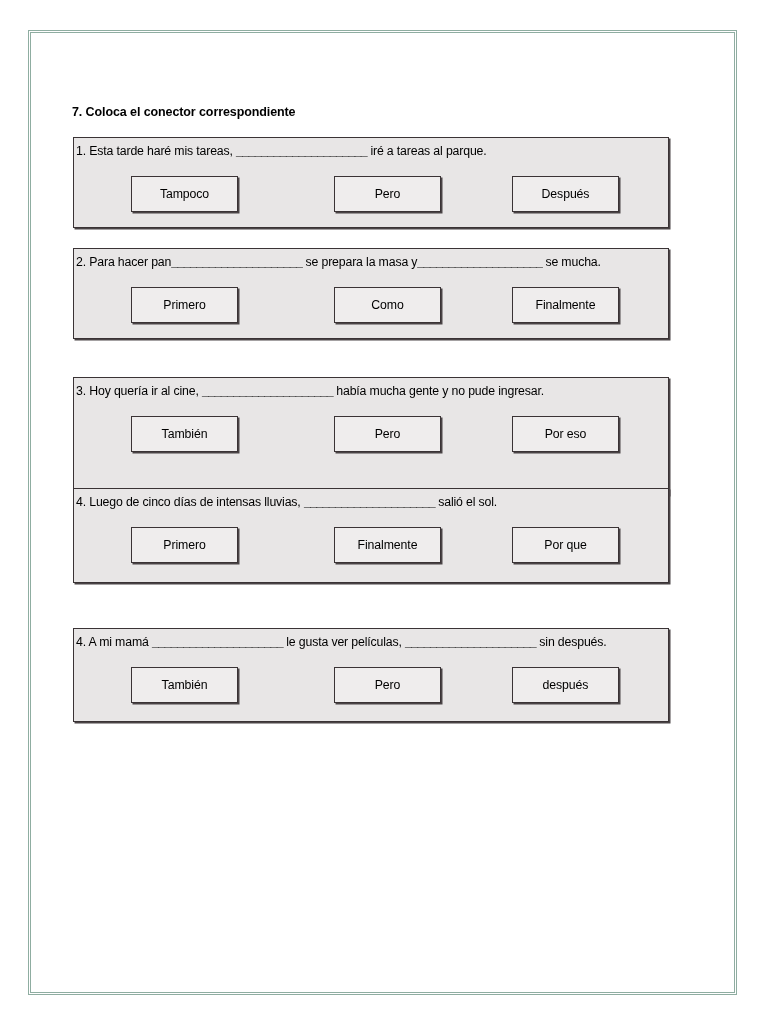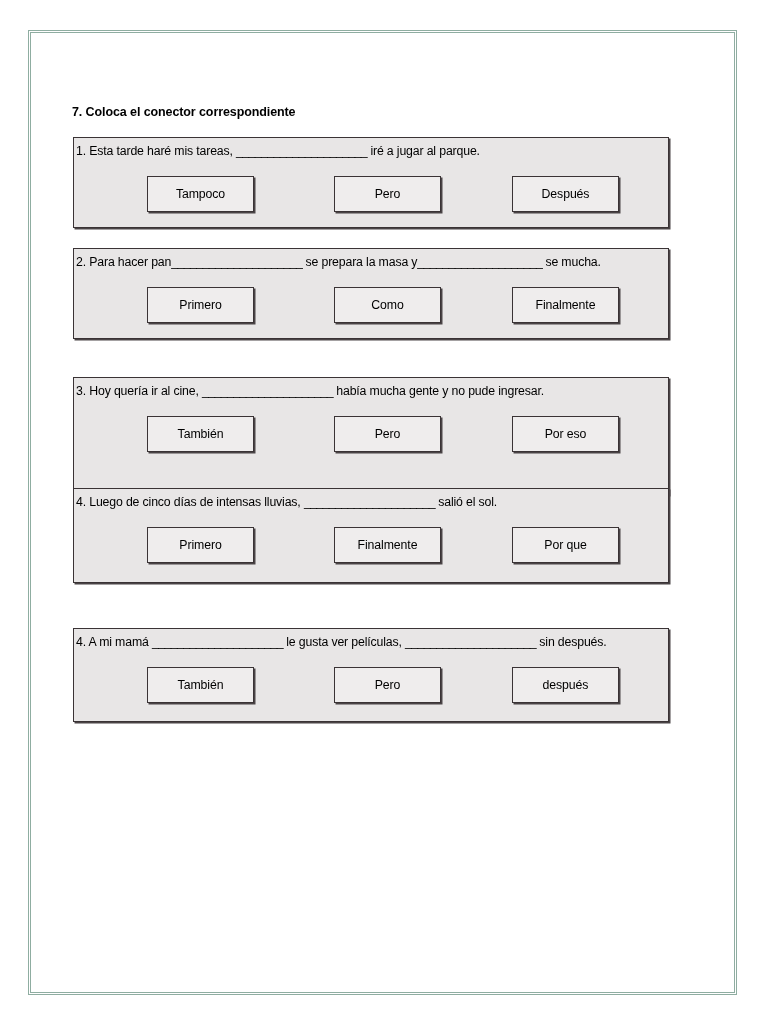--- a/index.html
+++ b/index.html
@@ -63,20 +63,21 @@
     top: 6px;
     right: 4px;
     font-size: 12.3px;
     letter-spacing: -0.15px;
     white-space: nowrap;
     line-height: 15px;
   }
 
   .blank {
     letter-spacing: -0.6px;
+    font-weight: bold;
   }
 
   .options-row {
     position: absolute;
     left: 0;
     top: 38px;
     width: 596px;
     height: 40px;
   }
 
@@ -87,36 +88,36 @@
     box-sizing: border-box;
     background: #efeded;
     border: 1px solid #3a3335;
     box-shadow: 1.5px 1.5px 0 0 #4a4446;
     display: flex;
     align-items: center;
     justify-content: center;
     font-size: 12.3px;
     letter-spacing: -0.1px;
   }
-  .option-box.pos-0 { left: 57px; margin-left: 16px; }
+  .option-box.pos-0 { left: 57px; }
   .option-box.pos-1 { left: 260px; text-align: right; }
   .option-box.pos-2 { left: 438px; }
 </style>
 </head>
 <body>
 
 <div id="page-border"></div>
 
 <div id="sheet">
 
   <div id="worksheet-title">7. Coloca el conector correspondiente</div>
 
   <div id="questions-container">
       <div class="question-block" style="top: 137px; height: 91px;">
-        <div class="question-text"><span>1. Esta tarde haré mis tareas, </span><span class="blank">_____________________</span><span> iré a jugar al parque.</span></div>
+        <div class="question-text"><span>1. Esta tarde haré mis tareas, </span><span class="blank">_____________________</span><span> iré a tareas al parque.</span></div>
         <div class="options-row">
           <div class="option-box pos-0">Tampoco</div>
           <div class="option-box pos-1">Pero</div>
           <div class="option-box pos-2">Después</div>
         </div>
       </div>
       <div class="question-block" style="top: 248px; height: 91px;">
         <div class="question-text"><span>2. Para hacer pan</span><span class="blank">_____________________</span><span> se prepara la masa y</span><span class="blank">____________________</span><span> se mucha.</span></div>
         <div class="options-row">
           <div class="option-box pos-0">Primero</div>

